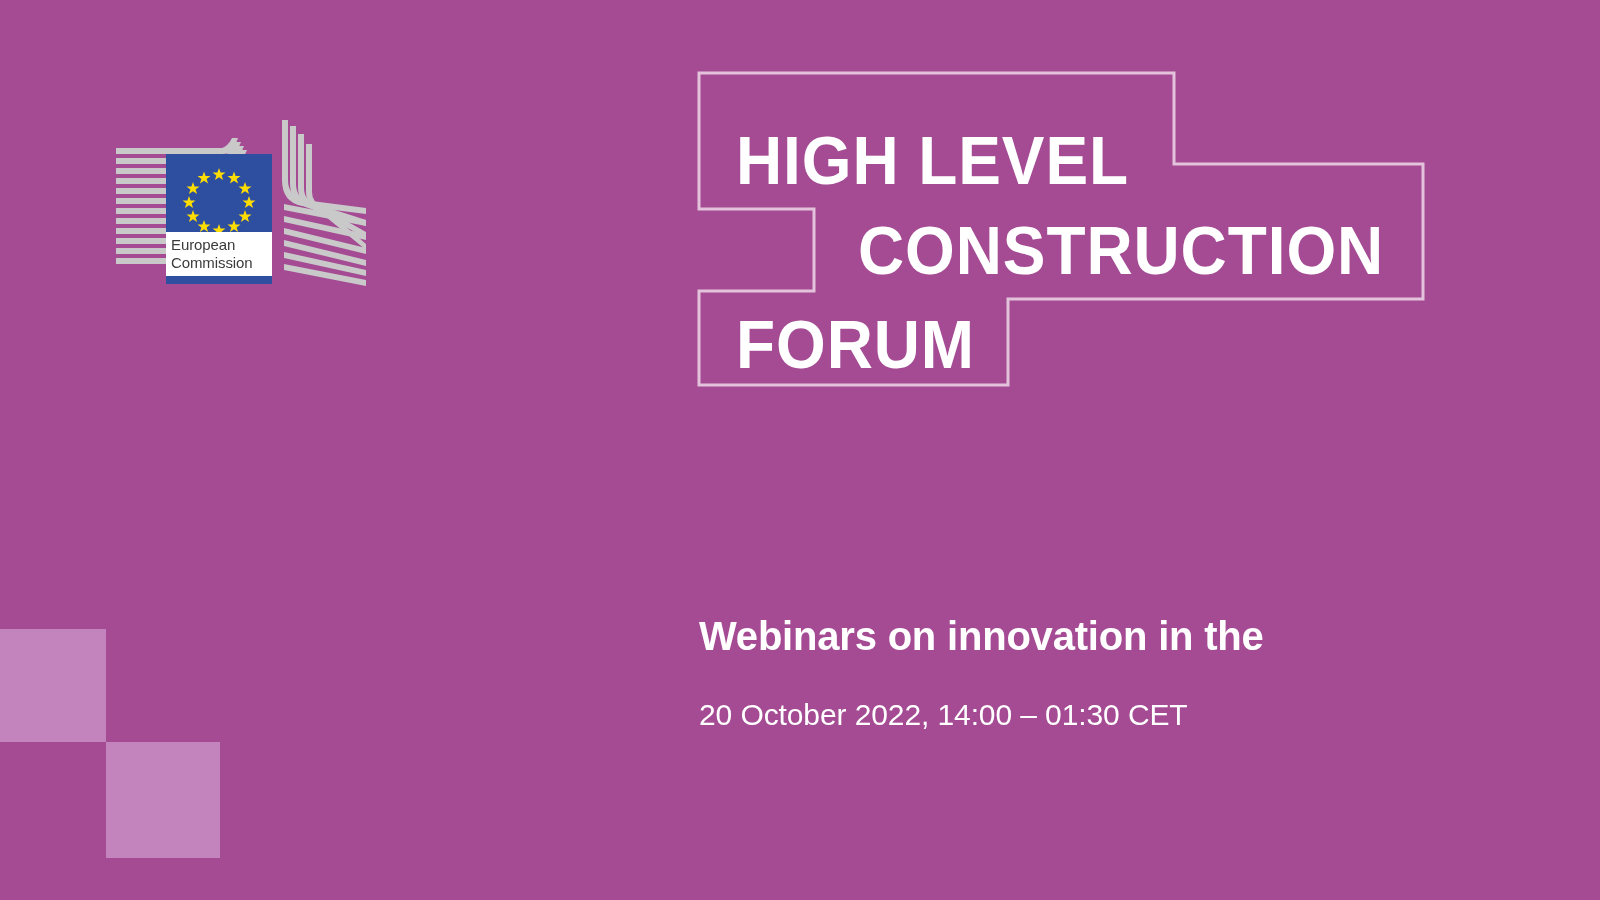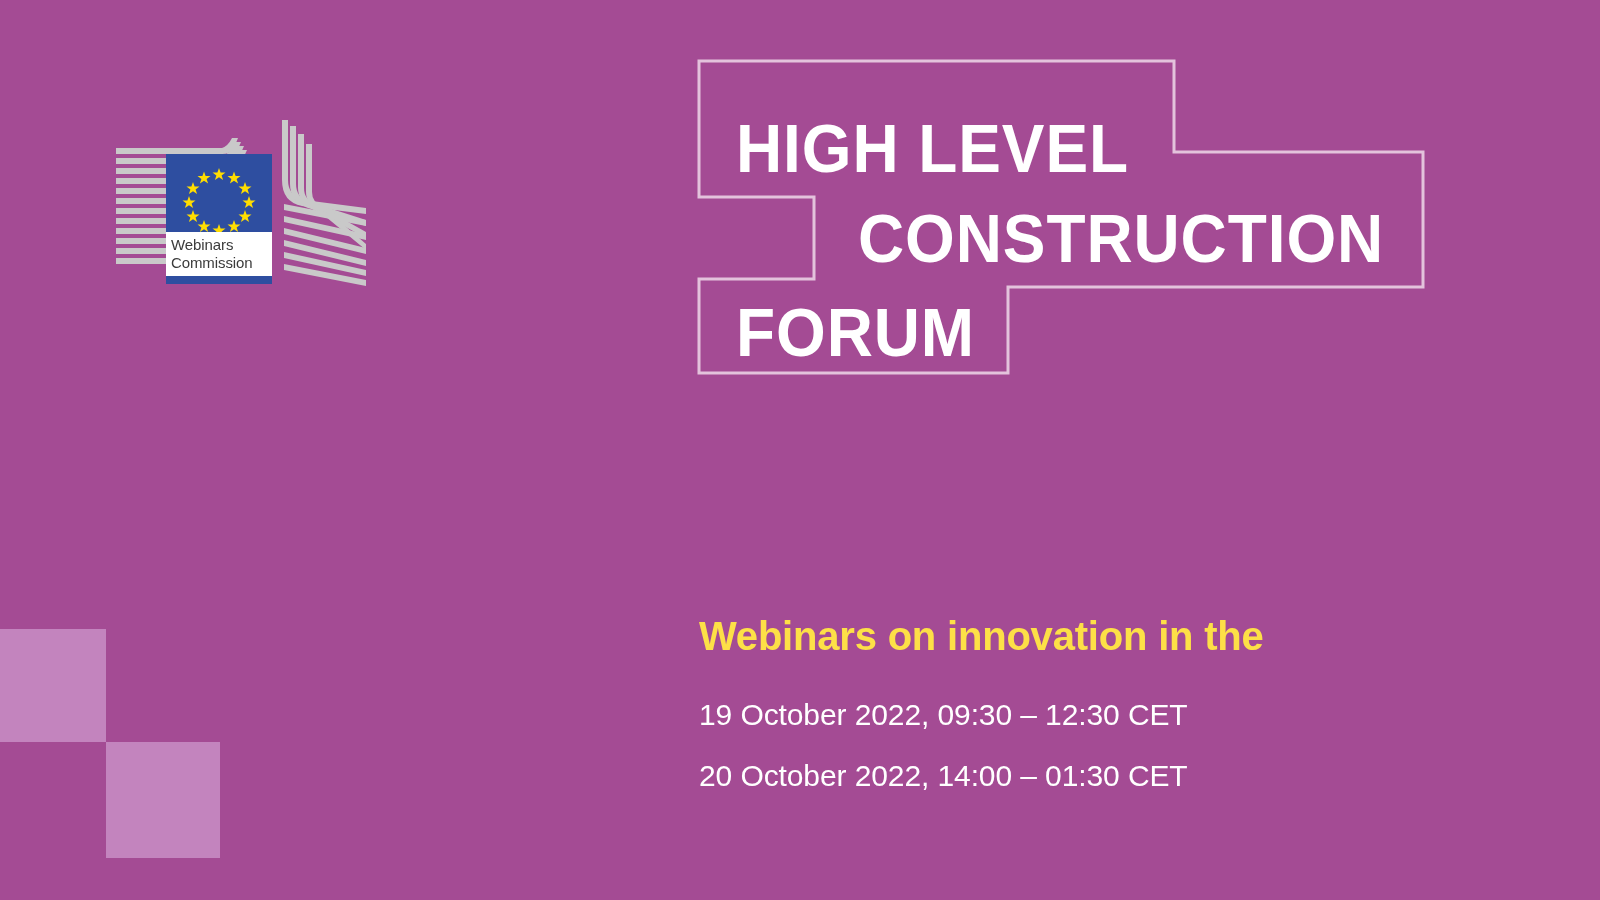--- a/index.html
+++ b/index.html
@@ -64,21 +64,21 @@
     top: 172px;
     width: 106px;
     height: 8px;
     background: #2e4ea0;
   }
 
   
   #hlcf-lockup {
     position: absolute;
     left: 690px;
-    top: 52px;
+    top: 64px;
     width: 746px;
     height: 335px;
   }
   #hlcf-outline {
     position: absolute;
     left: 0; top: 0;
     width: 746px;
     height: 335px;
   }
   #hlcf-outline svg { display: block; }
@@ -100,21 +100,21 @@
   #hlcf-line-3 { left: 46px;  top: 246px; }
 
   
   #webinar-block {
     position: absolute;
     left: 699px;
     top: 604px;
     width: 760px;
   }
   #webinar-title {
-    color: #fde047;
+    color: #ffffff;
     font-family: "Liberation Sans", sans-serif;
     font-weight: bold;
     font-size: 40px;
     line-height: 64px;
     letter-spacing: -0.2px;
     margin: 0;
   }
   .webinar-date {
     color: #ffffff;
     font-family: "Liberation Sans", sans-serif;
@@ -177,21 +177,21 @@
           <polygon points="115,120 116.6,124.6 121.5,124.6 117.6,127.5 119.1,132.1 115,129.3 110.9,132.1 112.4,127.5 108.5,124.6 113.4,124.6"></polygon>
           <polygon points="100,116 101.6,120.6 106.5,120.6 102.6,123.5 104.1,128.1 100,125.3 95.9,128.1 97.4,123.5 93.5,120.6 98.4,120.6"></polygon>
           <polygon points="89,106 90.6,110.6 95.5,110.6 91.6,113.5 93.1,118.1 89,115.3 84.9,118.1 86.4,113.5 82.5,110.6 87.4,110.6"></polygon>
           <polygon points="85,92 86.6,96.6 91.5,96.6 87.6,99.5 89.1,104.1 85,101.3 80.9,104.1 82.4,99.5 78.5,96.6 83.4,96.6"></polygon>
           <polygon points="89,78 90.6,82.6 95.5,82.6 91.6,85.5 93.1,90.1 89,87.3 84.9,90.1 86.4,85.5 82.5,82.6 87.4,82.6"></polygon>
           <polygon points="100,67.5 101.6,72.1 106.5,72.1 102.6,75 104.1,79.6 100,76.8 95.9,79.6 97.4,75 93.5,72.1 98.4,72.1"></polygon>
         </g>
       </g>
     </svg>
     <div class="ec-logo-text">
-      <span>Webinars</span>
+      <span>European</span>
       <span>Commission</span>
     </div>
     <div class="ec-logo-bar"></div>
   </div>
 
   <div id="hlcf-lockup">
     <div id="hlcf-outline">
       <svg width="746" height="335" viewBox="0 0 746 335" xmlns="http://www.w3.org/2000/svg" aria-hidden="true">
         <path d="M9,9 L484,9 L484,100 L733,100 L733,235 L318,235 L318,321 L9,321 L9,235 L9,235 L9,227 L124,227 L124,145 L9,145 Z" fill="none" stroke="#e3c3dc" stroke-width="3"></path>
       </svg>
@@ -199,18 +199,17 @@
     <div id="hlcf-line-1" class="hlcf-line">HIGH LEVEL</div>
     <div id="hlcf-line-2" class="hlcf-line">CONSTRUCTION</div>
     <div id="hlcf-line-3" class="hlcf-line">FORUM</div>
   </div>
 
   <div id="webinar-block">
     <div id="webinar-title">
       <div>Webinars on innovation in the</div>
     </div>
     <div id="webinar-dates">
-      <div class="webinar-date">19 October 2022, 09:30 – 12:30 CET</div>
       <div class="webinar-date">20 October 2022, 14:00 – 01:30 CET</div>
     </div>
   </div>
 
 </div>
 
 </body></html>

